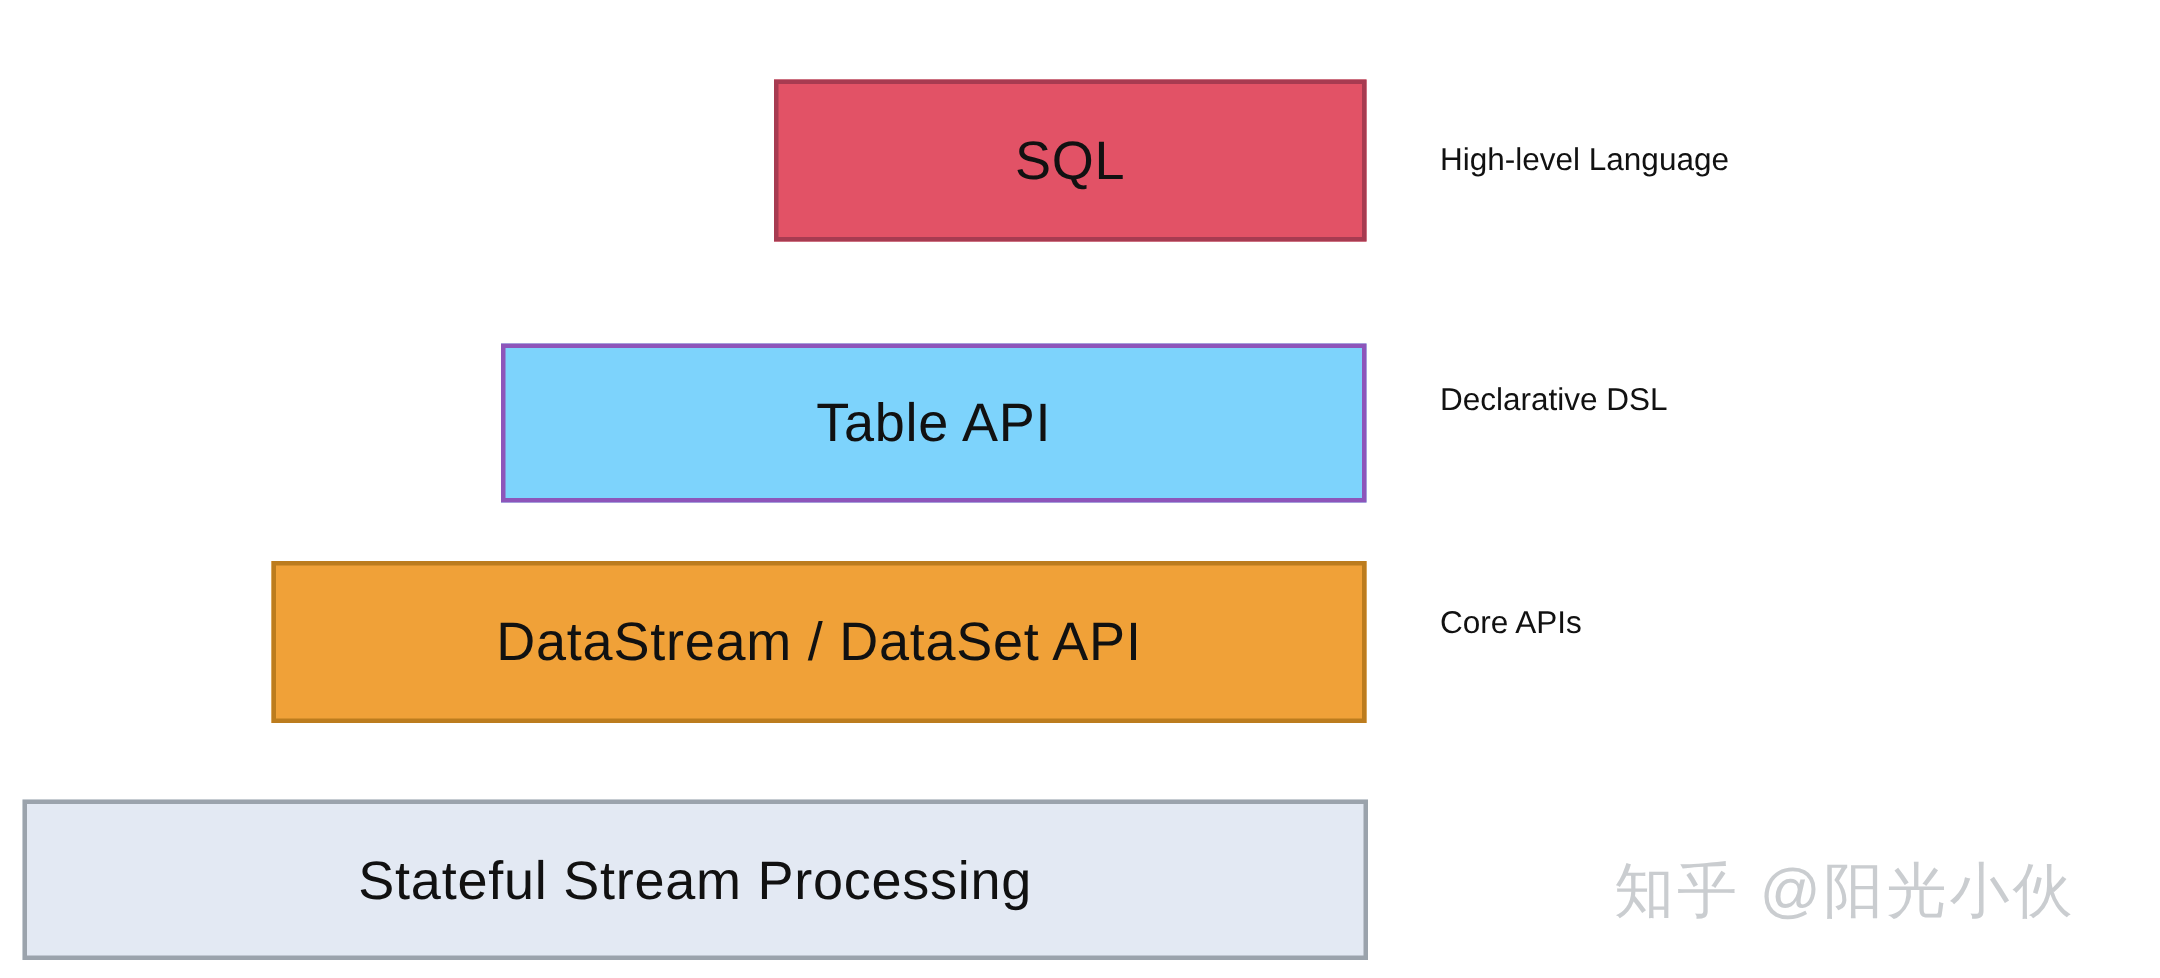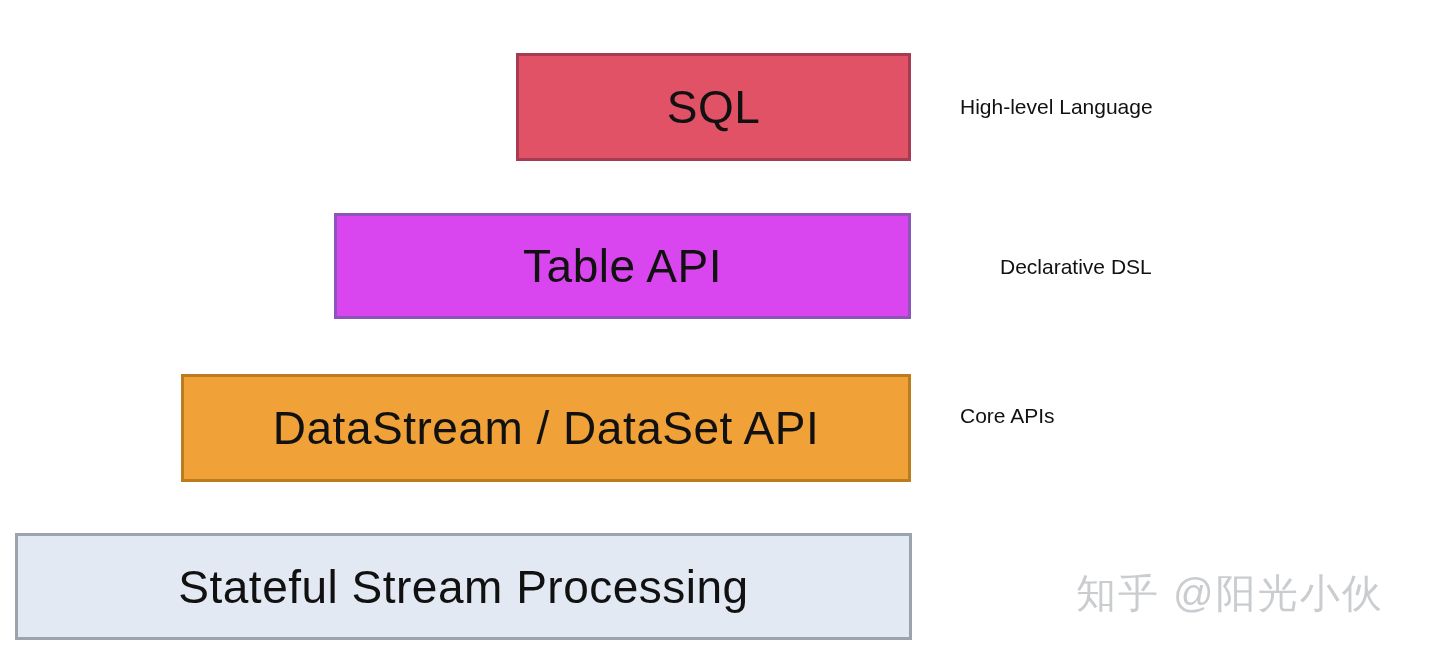--- a/index.html
+++ b/index.html
@@ -13,42 +13,42 @@
     width: 1440px;
     height: 652px;
     background: #ffffff;
     overflow: hidden;
   }
   .box {
     position: absolute;
     display: flex;
     align-items: center;
     justify-content: center;
-    font-size: 46px;
+    font-size: 36px;
     color: #111111;
     border: 3px solid transparent;
     box-sizing: border-box;
     letter-spacing: 0.5px;
     z-index: 2;
   }
   .box-0 { left: 516px; top: 53px;  width: 395px; height: 108px; }
   .box-1 { left: 334px; top: 213px; width: 577px; height: 106px; }
   .box-2 { left: 181px; top: 374px; width: 730px; height: 108px; }
   .box-3 { left: 15px;  top: 533px; width: 897px; height: 107px; }
   .annotation {
     position: absolute;
     left: 960px;
     font-size: 21px;
     line-height: 36px;
     color: #111111;
     white-space: nowrap;
     z-index: 2;
   }
   .annotation-0 { top: 89px; }
-  .annotation-1 { top: 249px; margin-left: 40px; }
+  .annotation-1 { top: 249px; }
   .annotation-2 { top: 398px; }
   .annotation-3 { top: 552px; }
   .watermark {
     position: absolute;
     left: 1076px;
     top: 566px;
     font-size: 40px;
     color: rgba(193, 196, 200, 0.85);
     white-space: nowrap;
     z-index: 1;
@@ -57,21 +57,21 @@
   }
 </style>
 </head>
 <body>
 
 <div class="canvas">
 
   <div class="box box-0" style="background: rgb(226, 82, 102); border-color: rgb(167, 59, 81);">SQL</div>
   <div class="annotation annotation-0">High-level Language</div>
 
-  <div class="box box-1" style="background: #d946ef; border-color: rgb(141, 85, 186);">Table API</div>
+  <div class="box box-1" style="background: #7dd3fc; border-color: rgb(141, 85, 186); margin-top: 16px;">Table API</div>
   <div class="annotation annotation-1">Declarative DSL</div>
 
   <div class="box box-2" style="background: rgb(240, 161, 56); border-color: rgb(188, 124, 30); text-align: center;">DataStream / DataSet API</div>
   <div class="annotation annotation-2">Core APIs</div>
 
   <div class="box box-3" style="background: rgb(227, 233, 243); border-color: rgb(155, 163, 172);">Stateful Stream Processing</div>
 
   <div class="watermark">知乎 @阳光小伙</div>
 
 </div>

